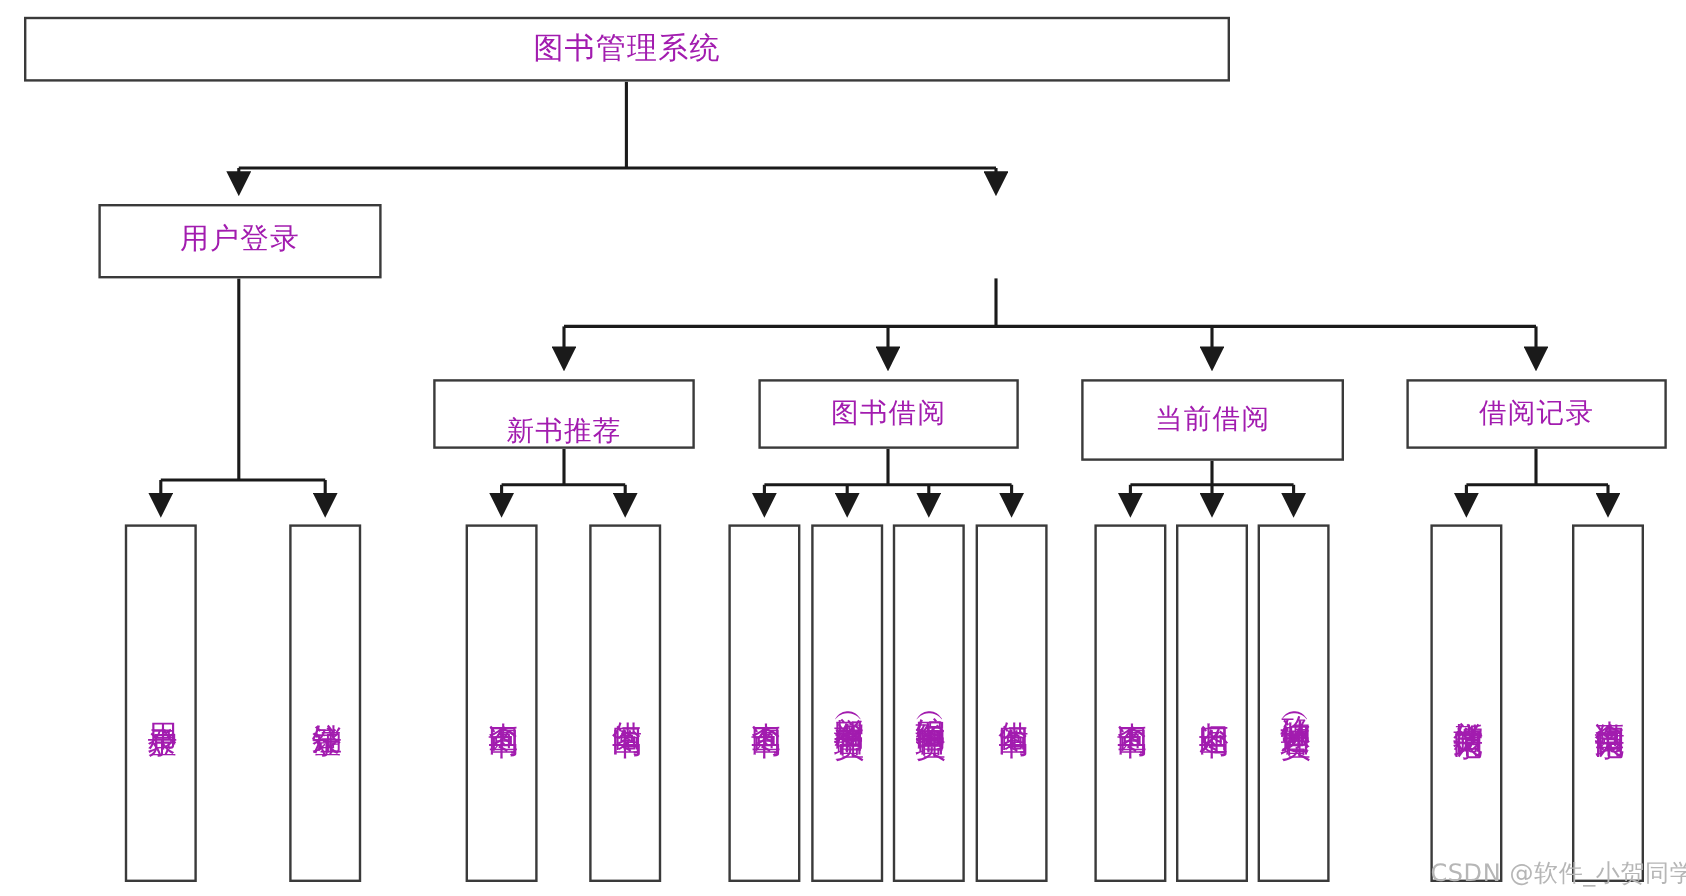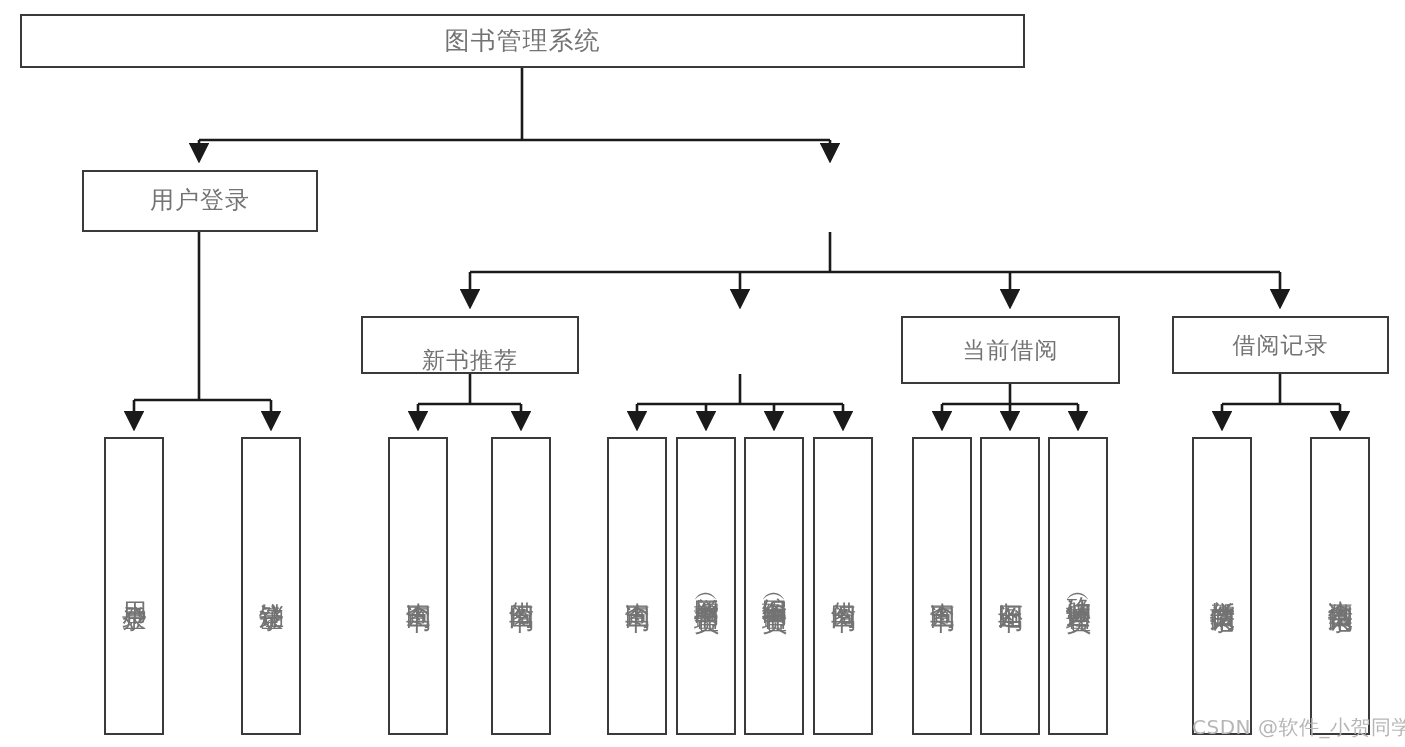--- a/index.html
+++ b/index.html
@@ -34,21 +34,22 @@
     display: flex;
     align-items: center;
     justify-content: center;
     color: #222222;
   }
   .node .lbl {
     font-size: 24px;
     line-height: 1.05;
     letter-spacing: 1px;
     white-space: nowrap;
-    color: #737373;
+    color: #a21caf;
+    font-family: Liberation Serif, serif;
   }
   .node.root .lbl { font-size: 25px; }
   .node.level2 .lbl { font-size: 24px; }
   .node.level3 .lbl { font-size: 23px; }
   .node.leaf {
     align-items: center;
     justify-content: center;
   }
   .node.leaf .lbl {
     writing-mode: vertical-rl;
@@ -127,20 +128,23 @@
     <span class="lbl">图书管理系统</span>
   </div>
 
   <div class="node level2" style="left:82px; top:170px; width:236px; height:62px;">
     <span class="lbl">用户登录</span>
   </div>
 
   <div class="node level3" style="left:361px; top:316px; width:218px; height:58px;align-items:flex-end;">
     <span class="lbl">新书推荐</span>
   </div>
+  <div class="node level3" style="left:632px; top:316px; width:217px; height:58px;">
+    <span class="lbl">图书借阅</span>
+  </div>
   <div class="node level3" style="left:901px; top:316px; width:219px; height:68px;">
     <span class="lbl">当前借阅</span>
   </div>
   <div class="node level3" style="left:1172px; top:316px; width:217px; height:58px;">
     <span class="lbl">借阅记录</span>
   </div>
 
   <div class="node leaf" style="left:104px; top:437px; width:60px; height:298px;">
     <span class="lbl">用户登录</span>
   </div>

